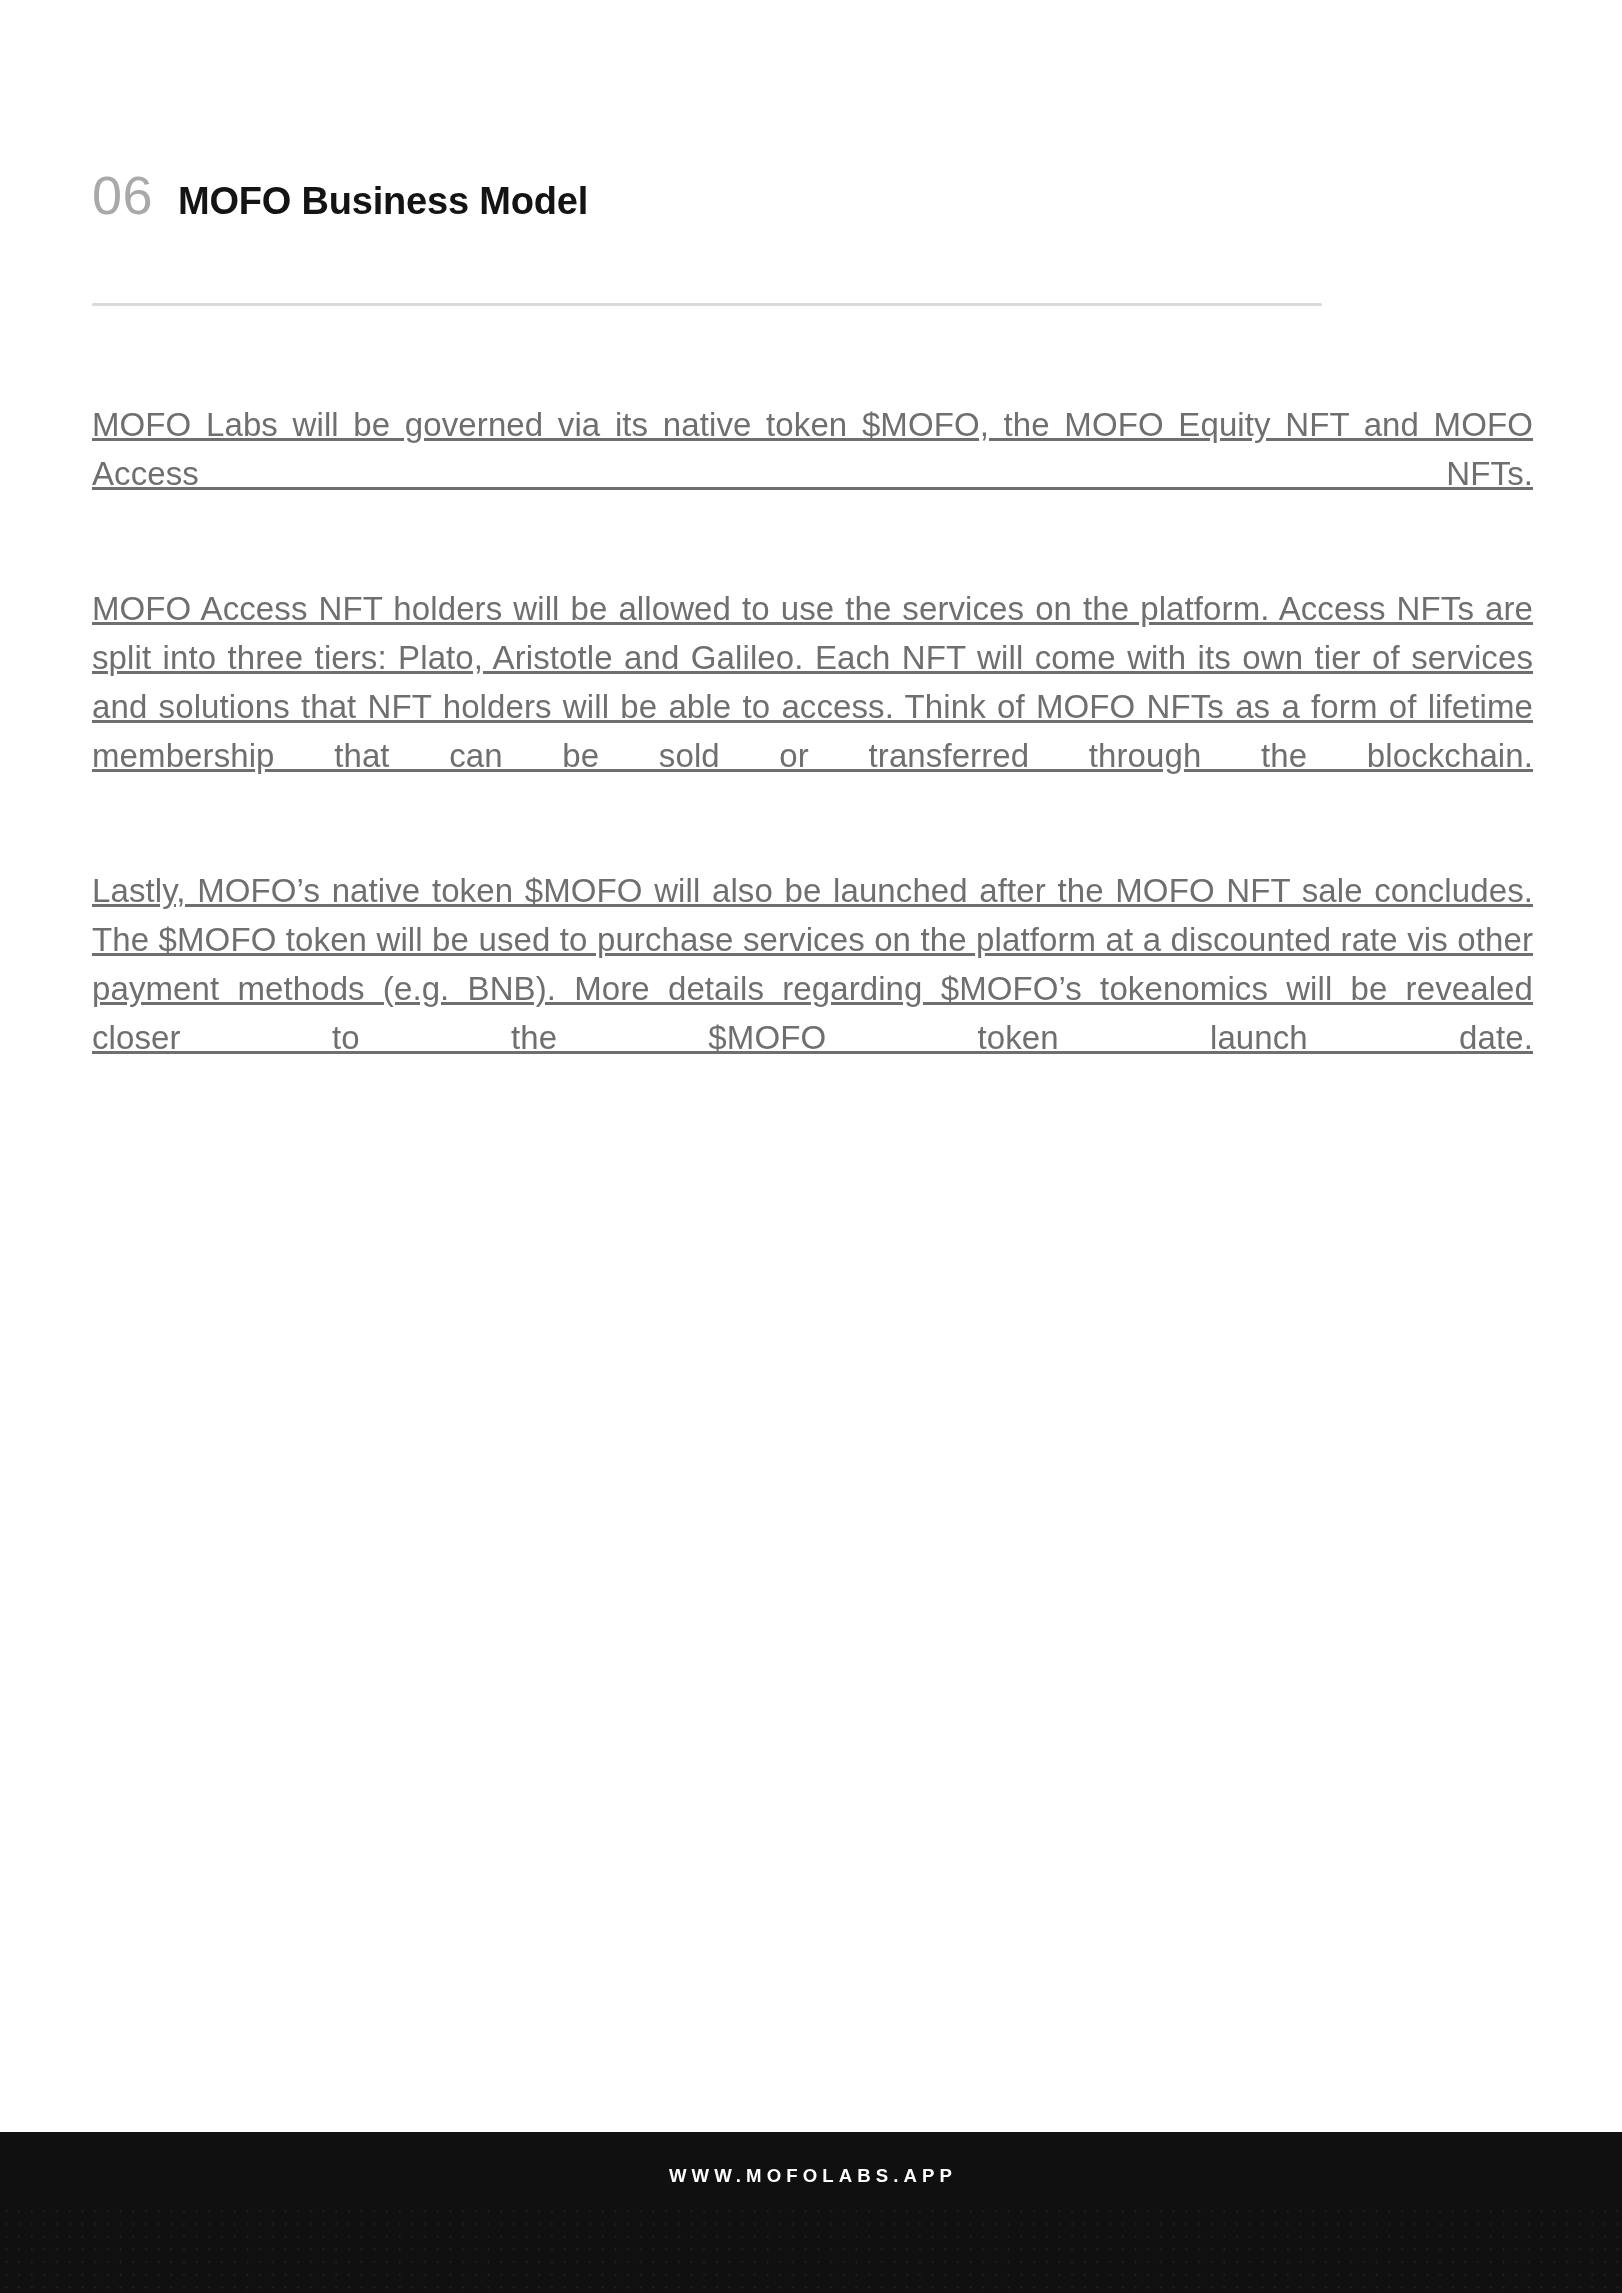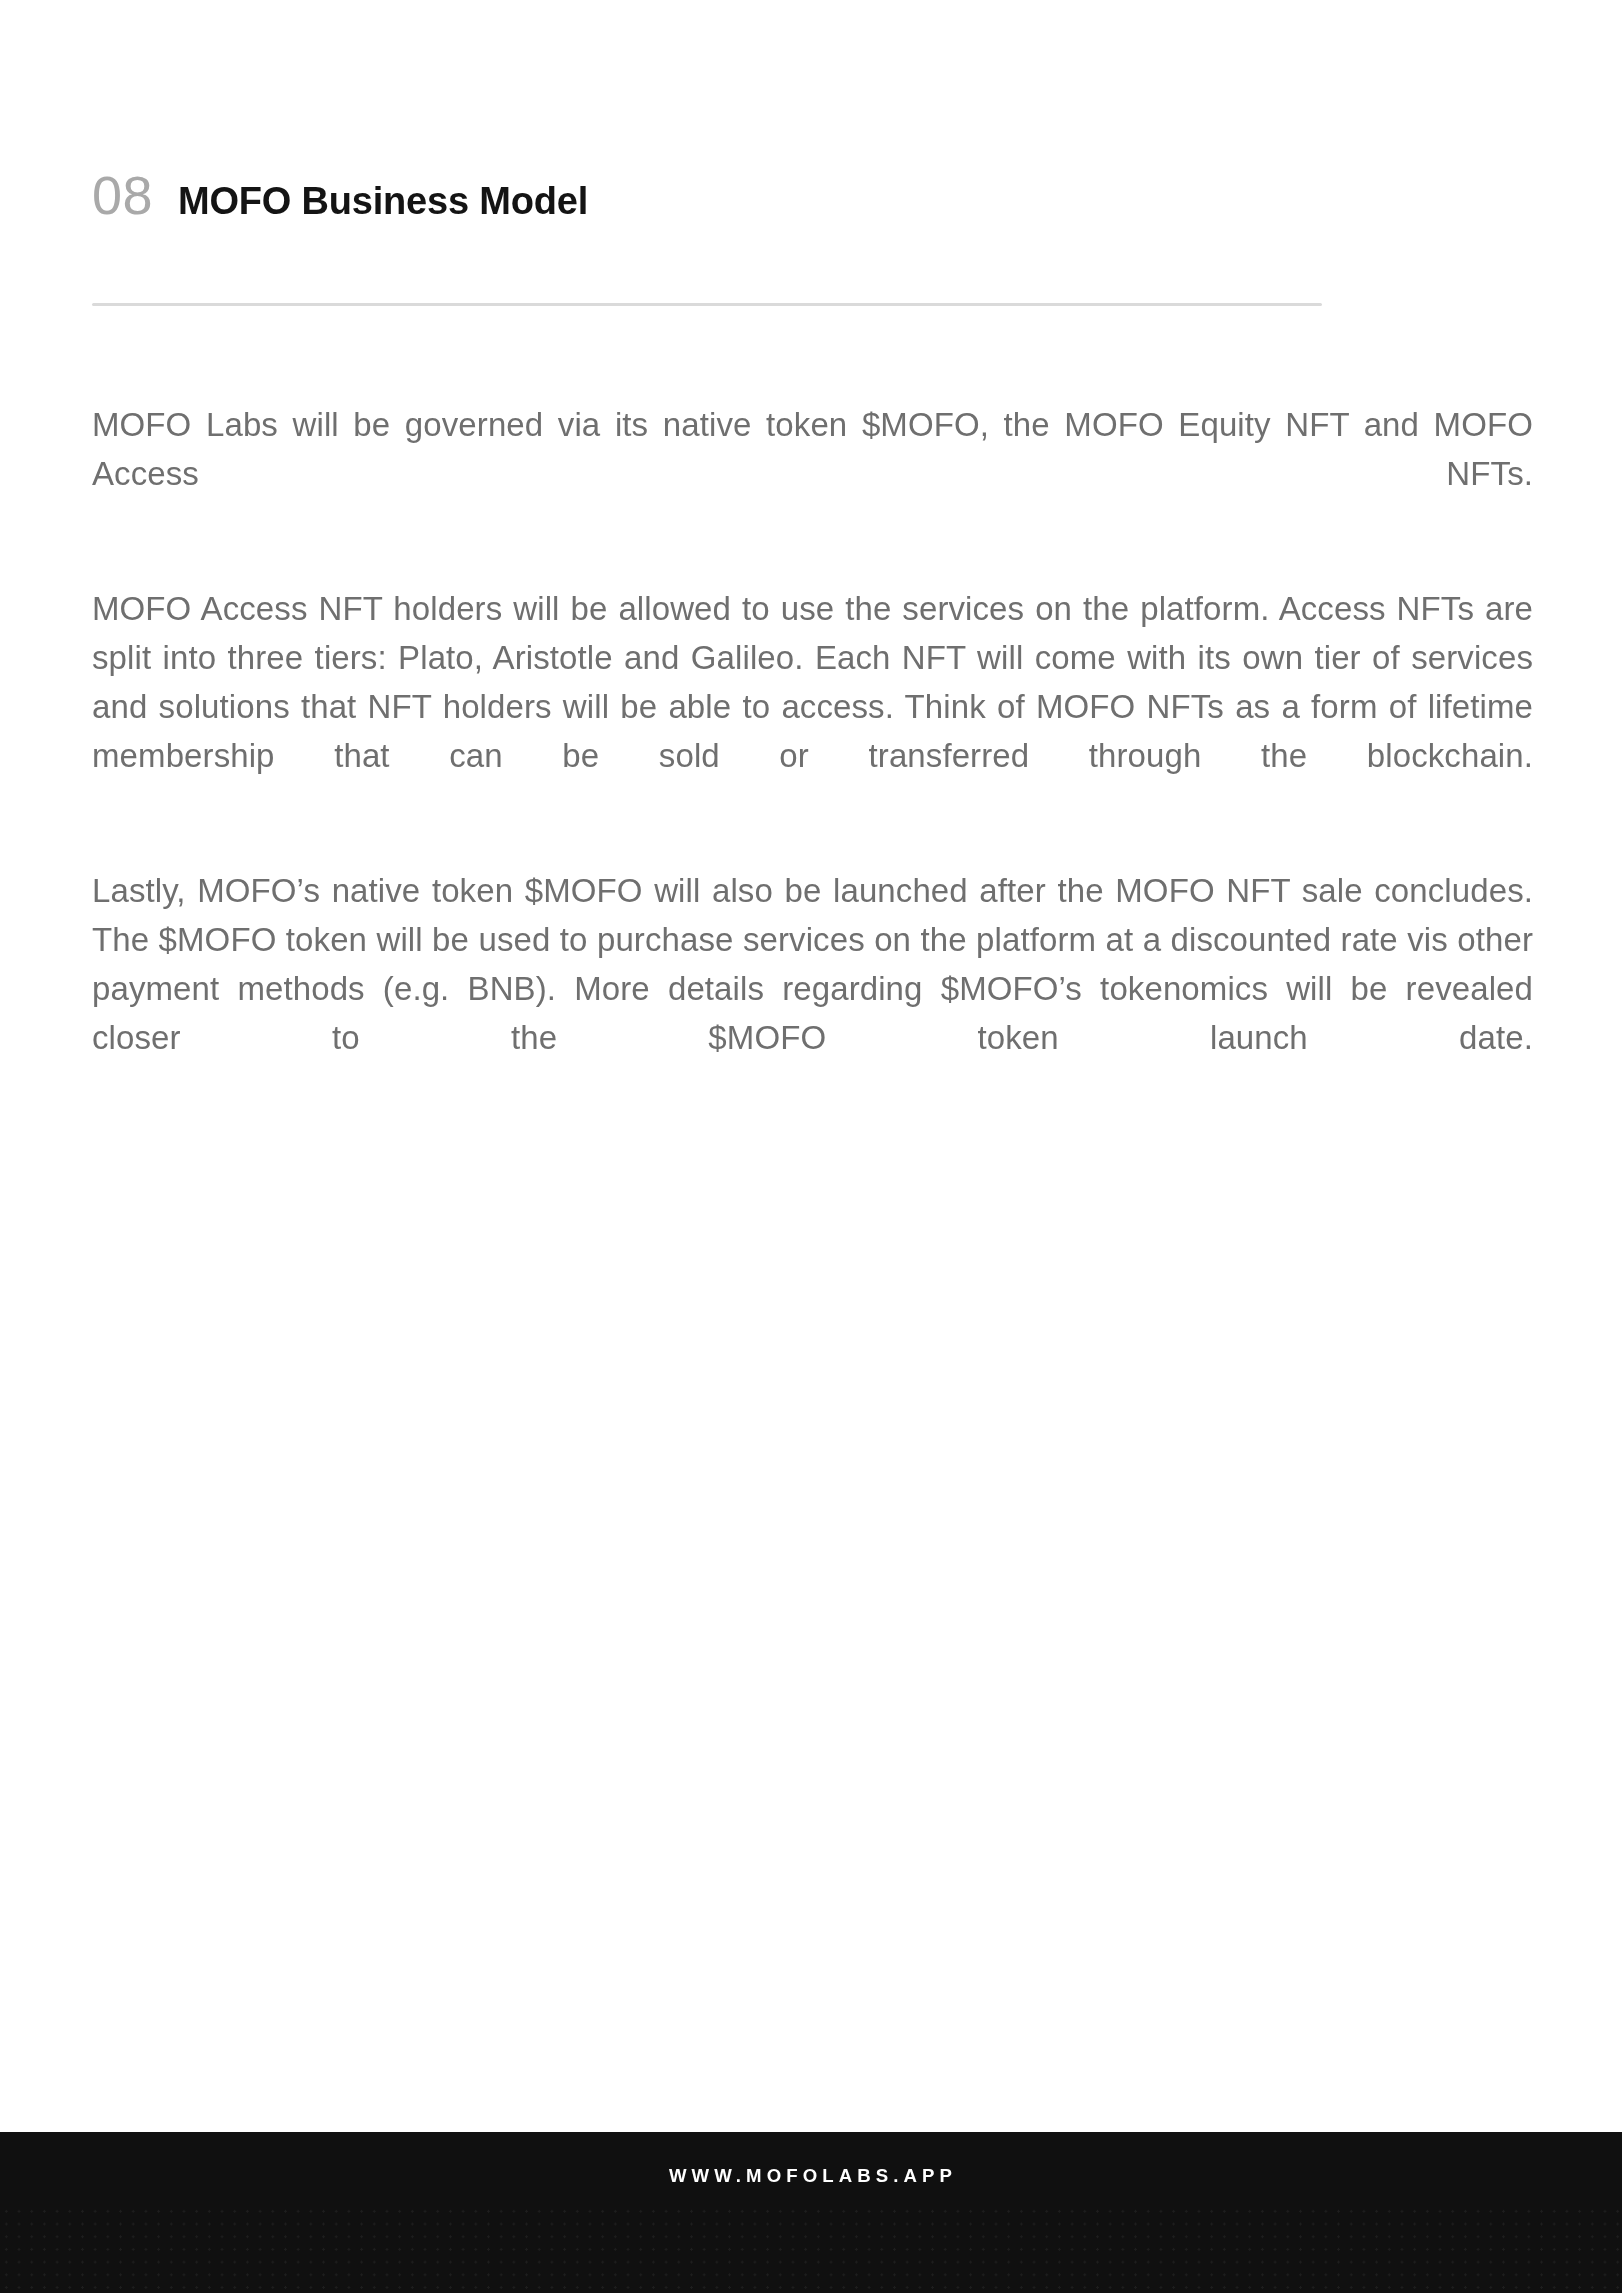--- a/index.html
+++ b/index.html
@@ -70,20 +70,21 @@
   }
   .para {
     margin: 0 0 37px 0;
     font-size: 33px;
     line-height: 49px;
     color: #6f6f6f;
     font-weight: 400;
     text-align: justify;
     text-justify: inter-word;
     letter-spacing: 0.1px;
+    text-decoration: underline;
   }
   .para:last-child {
     margin-bottom: 0;
   }
   
   .para::after {
     content: "";
     display: inline-block;
     width: 100%;
   }
@@ -124,21 +125,21 @@
     margin-top: 15.7px;
     white-space: nowrap;
   }
 </style>
 </head>
 <body>
 
 <div class="page">
 
   <div class="header">
-    <span class="section-number">08</span>
+    <span class="section-number">06</span>
     <h1 class="page-title">MOFO Business Model</h1>
   </div>
 
   <div class="title-divider"></div>
 
   <div class="content">
     <p class="para">MOFO Labs will be governed via its native token $MOFO, the MOFO Equity NFT and MOFO Access NFTs.</p>
     <p class="para">MOFO Access NFT holders will be allowed to use the services on the platform. Access NFTs are split into three tiers: Plato, Aristotle and Galileo. Each NFT will come with its own tier of services and solutions that NFT holders will be able to access. Think of MOFO NFTs as a form of lifetime membership that can be sold or transferred through the blockchain.</p>
     <p class="para">Lastly, MOFO’s native token $MOFO will also be launched after the MOFO NFT sale concludes. The $MOFO token will be used to purchase services on the platform at a discounted rate vis other payment methods (e.g. BNB). More details regarding $MOFO’s tokenomics will be revealed closer to the $MOFO token launch date.</p>
   </div>

